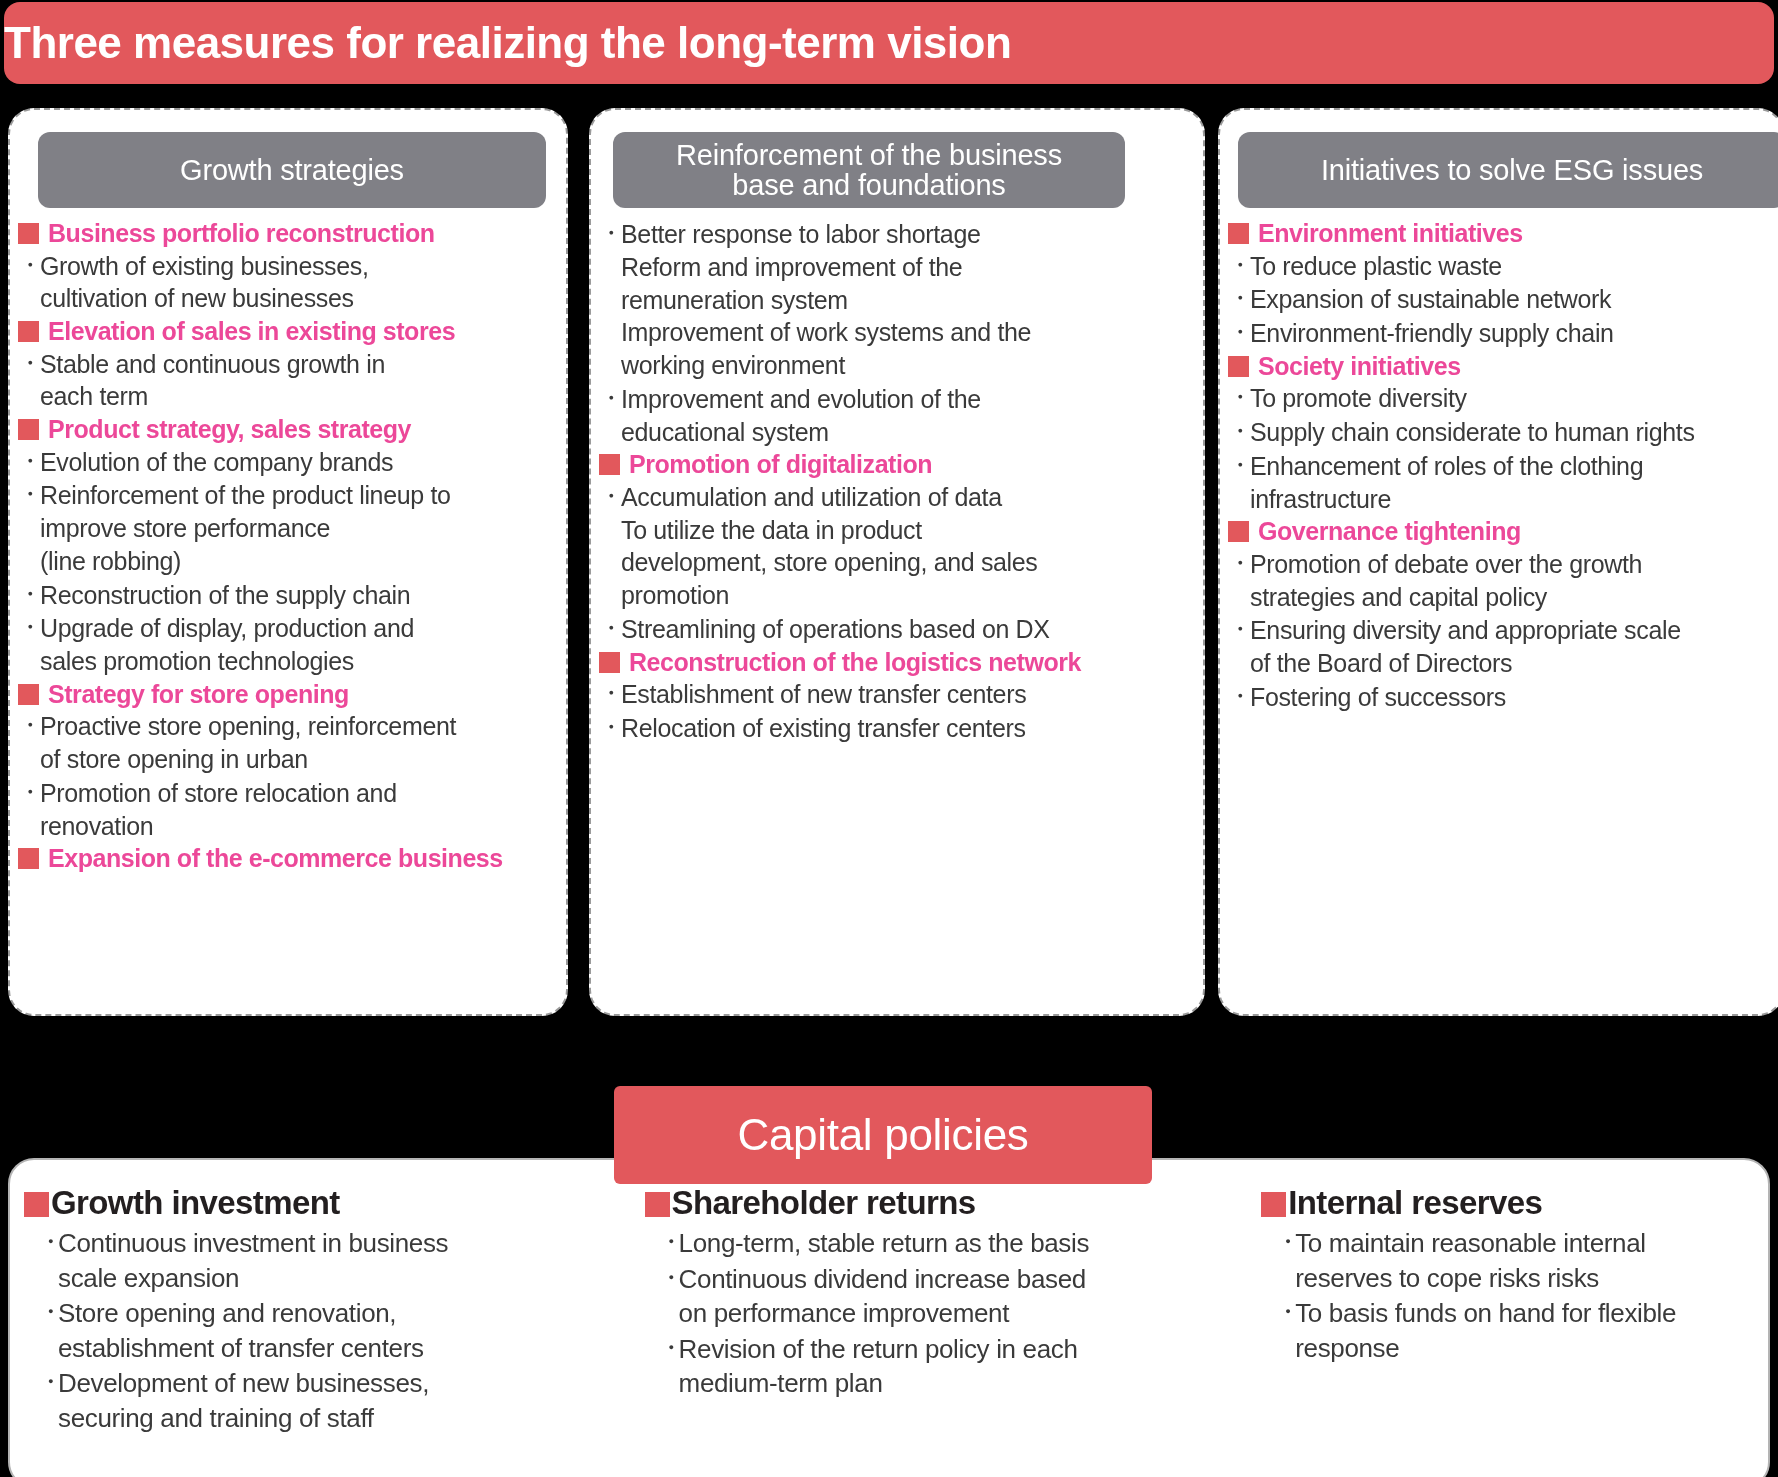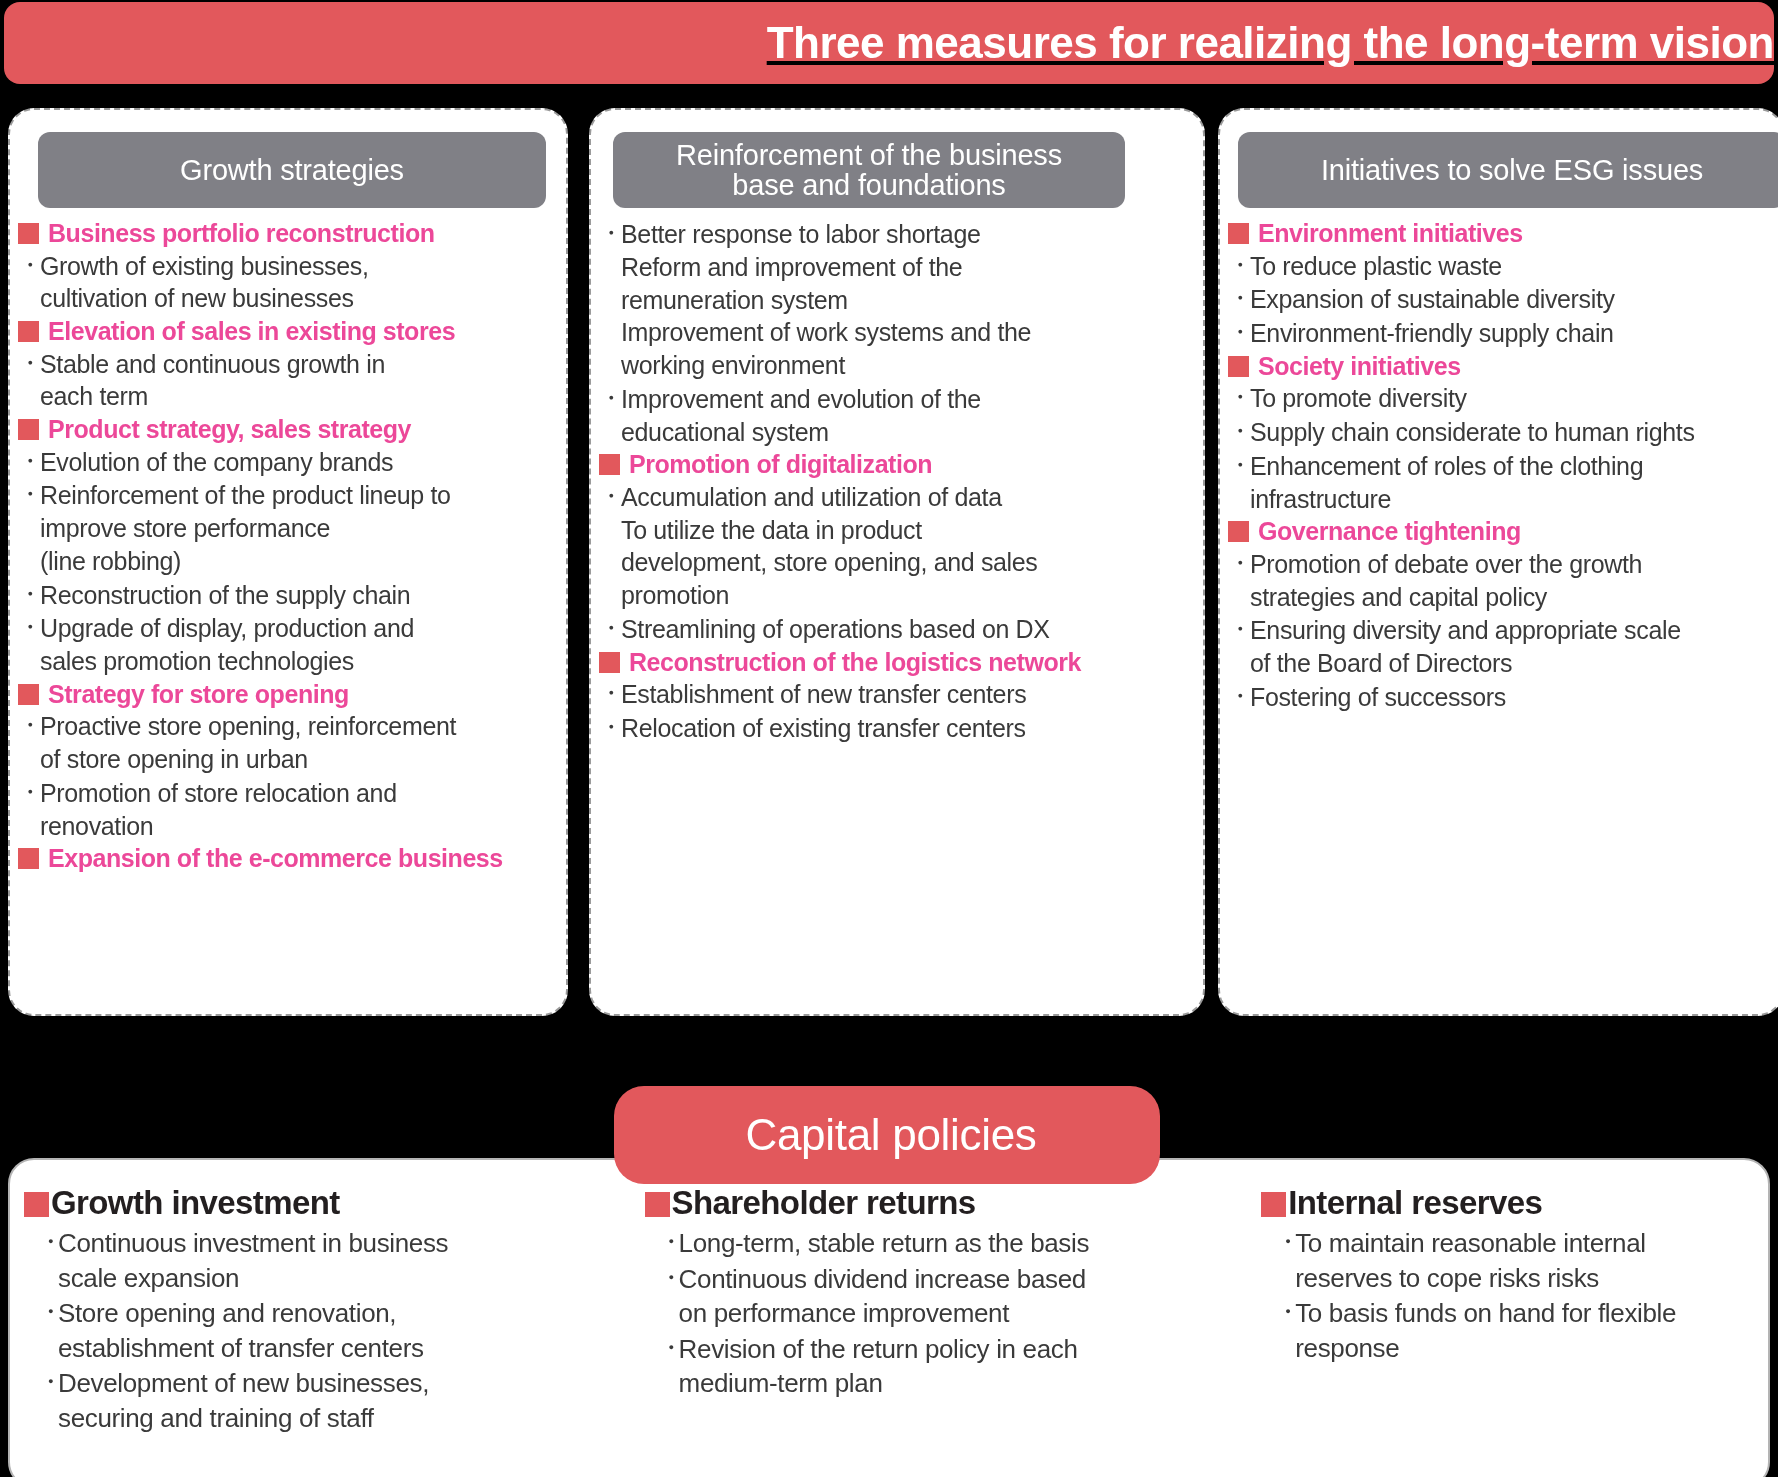--- a/index.html
+++ b/index.html
@@ -20,22 +20,21 @@
   .title-banner {
     position: absolute;
     left: 4px;
     top: 2px;
     width: 1770px;
     height: 82px;
     background: #e2585c;
     border-radius: 16px;
     display: flex;
     align-items: center;
-    justify-content: flex-end;
-    text-decoration: underline;
+    justify-content: flex-start;
   }
   .title-banner .title-text {
     color: #ffffff;
     font-size: 44px;
     font-weight: bold;
     letter-spacing: -0.5px;
     white-space: nowrap;
   }
 
   
@@ -141,26 +140,25 @@
   }
 
   
   .capital-badge {
     position: absolute;
     left: 614px;
     top: 1086px;
     width: 538px;
     height: 98px;
     background: #e2585c;
-    border-radius: 30px;
+    border-radius: 6px;
     display: flex;
     align-items: center;
     justify-content: center;
     z-index: 5;
-    padding-left: 8px;
   }
   .capital-badge-text {
     color: #ffffff;
     font-size: 44px;
     letter-spacing: -0.3px;
     white-space: nowrap;
   }
 
   
   .capital-card {
@@ -373,21 +371,21 @@
             <span class="red-sq"></span>
             <span class="group-title">Environment initiatives</span>
           </div>
           <ul class="bullets">
             <li class="bullet-li">
               <span class="bullet-dot">・</span>
               <span class="bullet-text">To reduce plastic waste</span>
             </li>
             <li class="bullet-li">
               <span class="bullet-dot">・</span>
-              <span class="bullet-text">Expansion of sustainable diversity</span>
+              <span class="bullet-text">Expansion of sustainable network</span>
             </li>
             <li class="bullet-li">
               <span class="bullet-dot">・</span>
               <span class="bullet-text">Environment-friendly supply chain</span>
             </li>
           </ul>
         </div>
         <div class="group">
           <div class="group-head">
             <span class="red-sq"></span>

